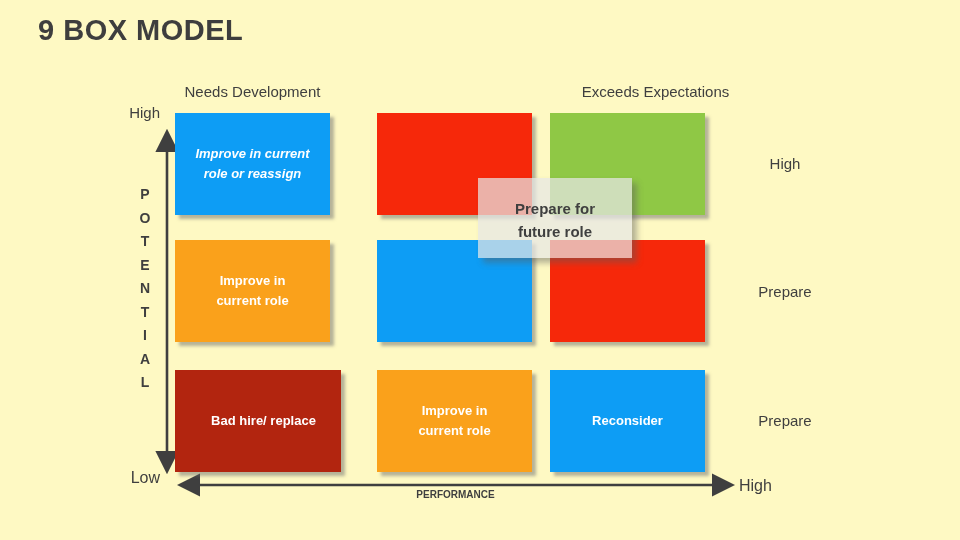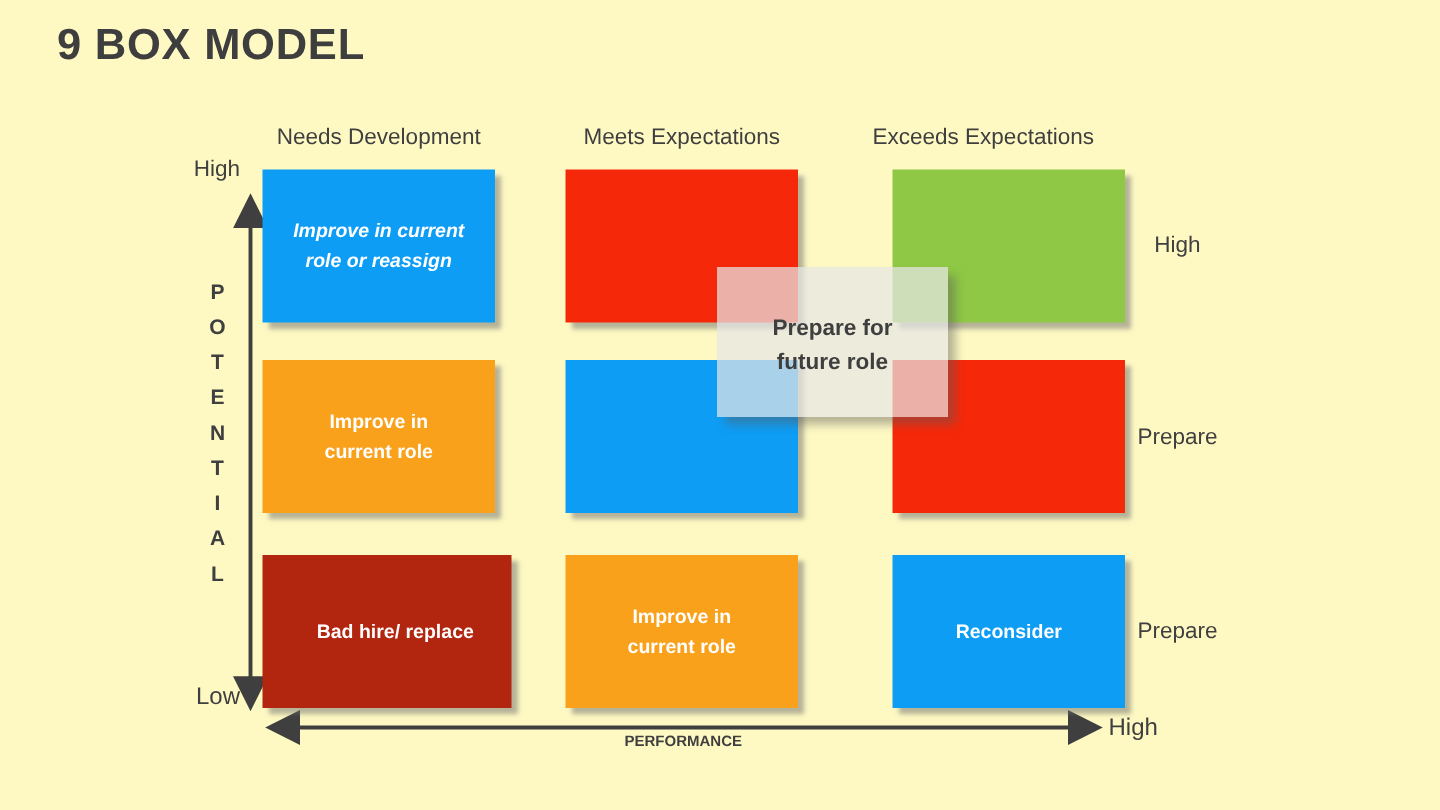--- a/index.html
+++ b/index.html
@@ -42,21 +42,21 @@
   .cell {
     width: 155px;
     height: 102px;
     box-shadow: 4px 4px 3px rgba(110,110,110,0.5);
     display: flex;
     align-items: center;
     justify-content: center;
   }
   .cell.col1 { left: 175px; }
   .cell.col2 { left: 377px; }
-  .cell.col3 { left: 595px; }
+  .cell.col3 { left: 550px; }
   .cell.row1 { top: 113px; font-style: italic; }
   .cell.row2 { top: 240px; }
   .cell.row3 { top: 370px; }
   .cell-text {
     color: #ffffff;
     font-weight: bold;
     font-size: 13px;
     line-height: 1.55;
     text-align: center;
     white-space: pre-line;
@@ -67,21 +67,21 @@
     width: 104px;
     text-align: center;
     font-size: 15px;
     color: #3F3F3F;
   }
   .row-label.r1 { top: 155px; }
   .row-label.r2 { top: 283px; }
   .row-label.r3 { top: 412px; }
 
   .y-high { left: 100px; top: 104px; width: 60px; text-align: right; font-size: 15px; }
-  .y-low  { left: 98px;  top: 456px; width: 62px; text-align: right; font-size: 16px; }
+  .y-low  { left: 98px;  top: 469px; width: 62px; text-align: right; font-size: 16px; }
   .x-high { left: 739px; top: 477px; font-size: 16px; }
 
   .y-axis-title {
     left: 137px; top: 186px;
     writing-mode: vertical-rl;
     text-orientation: upright;
     font-size: 14px;
     font-weight: bold;
     letter-spacing: 7.5px;
     color: #3F3F3F;
@@ -90,21 +90,21 @@
     left: 178px; top: 489px;
     width: 555px;
     text-align: center;
     font-size: 10px;
     font-weight: bold;
     color: #3F3F3F;
   }
 
   .overlay-box {
     left: 478px; top: 178px;
-    width: 154px; height: 100px;
+    width: 154px; height: 80px;
     background: rgba(230,230,230,0.72);
     box-shadow: 5px 5px 6px rgba(90,90,90,0.45);
     display: flex;
     align-items: center;
     justify-content: center;
     z-index: 5;
   }
   .overlay-text {
     font-size: 15px;
     font-weight: bold;
@@ -122,21 +122,20 @@
   }
 </style>
 </head>
 <body>
 
 <div class="canvas">
 
   <div class="abs slide-title">9 BOX MODEL</div>
 
   <div class="abs col-header c1">Needs Development</div>
-  <div class="abs col-header c2">Meets Expectations</div>
   <div class="abs col-header c3">Exceeds Expectations</div>
 
   <svg class="abs axes-svg" viewBox="0 0 960 540">
     <defs>
       <marker id="arrowEnd" markerWidth="9" markerHeight="9" refX="7" refY="4.5" orient="auto-start-reverse">
         <polygon points="0,0 9,4.5 0,9" fill="#3F3F3F"></polygon>
       </marker>
     </defs>
     <line x1="167" y1="134" x2="167" y2="469" stroke-width="2.6" marker-start="url(#arrowEnd)" marker-end="url(#arrowEnd)" stroke="#3F3F3F"></line>
     <line x1="182" y1="485" x2="730" y2="485" stroke-width="2.6" marker-start="url(#arrowEnd)" marker-end="url(#arrowEnd)" stroke="#3F3F3F"></line>

